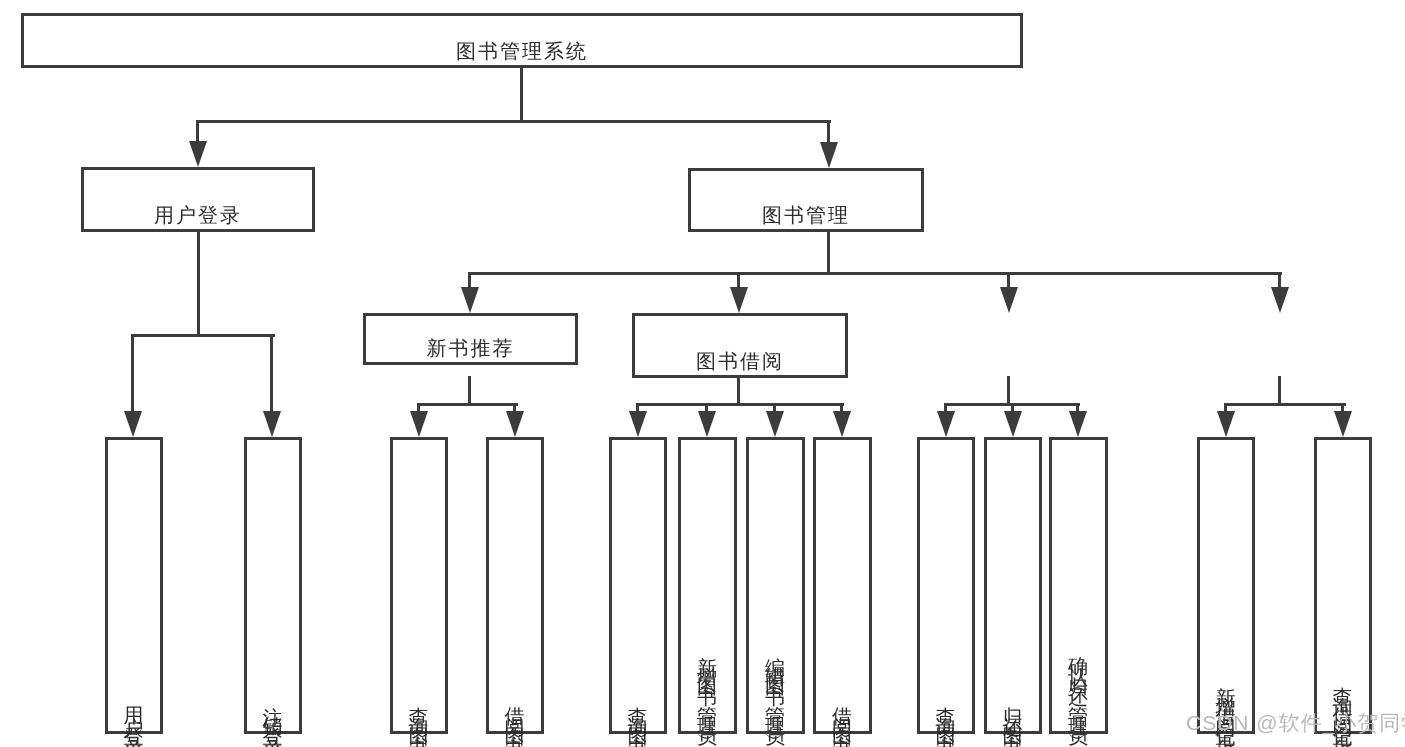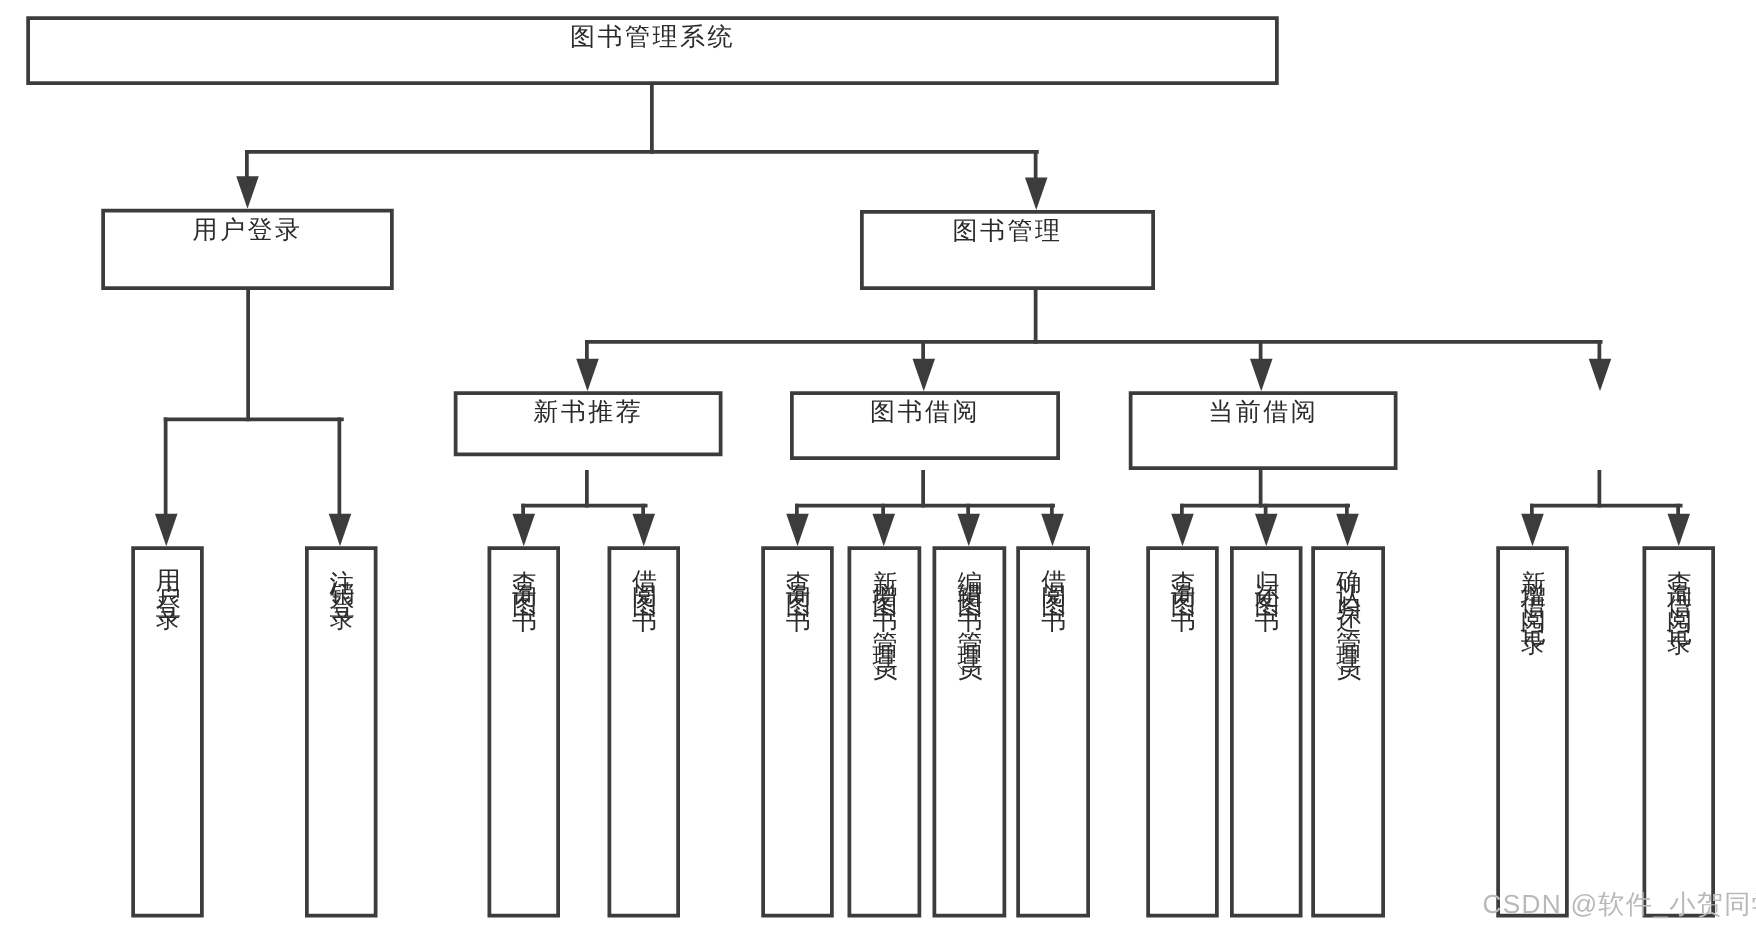--- a/index.html
+++ b/index.html
@@ -9,21 +9,21 @@
     --bg:#ffffff;
   }
   html,body{margin:0;padding:0;background:var(--bg);}
   body{font-family:"Liberation Sans","DejaVu Sans",sans-serif;}
   .canvas{
     position:relative;width:1405px;height:747px;background:var(--bg);overflow:hidden;
   }
   
   .box{
     position:absolute;box-sizing:border-box;background:#fff;border:3px solid var(--line);
-    display:flex;align-items:flex-start;justify-content:center;z-index:2;
+    display:flex;align-items:flex-end;justify-content:center;z-index:2;
     color:var(--text);font-size:20px;letter-spacing:2px;white-space:nowrap;
   }
   .leaf .lbl{
     writing-mode:vertical-rl;text-orientation:mixed;
     letter-spacing:10px;font-size:20px;line-height:1;white-space:nowrap;
   }
   
   .hl{position:absolute;height:3px;background:var(--line);z-index:1;}
   .vl{position:absolute;width:3px;background:var(--line);z-index:1;}
   
@@ -48,25 +48,22 @@
   <div class="box" style="left:81px;top:167px;width:234px;height:65px">
     <span class="lbl">用户登录</span>
   </div>
   <div class="box" style="left:688px;top:168px;width:236px;height:64px">
     <span class="lbl">图书管理</span>
   </div>
 
   <div class="box" style="left:363px;top:313px;width:215px;height:52px">
     <span class="lbl">新书推荐</span>
   </div>
-  <div class="box" style="left:632px;top:313px;width:216px;height:55px">
+  <div class="box" style="left:632px;top:313px;width:216px;height:65px">
     <span class="lbl">图书借阅</span>
-  </div>
-  <div class="box" style="left:903px;top:313px;width:215px;height:63px">
-    <span class="lbl">当前借阅</span>
   </div>
 
   <div class="box leaf" style="left:105px;top:437px;width:58px;height:297px">
     <span class="lbl">用户登录</span>
   </div>
   <div class="box leaf" style="left:244px;top:437px;width:58px;height:297px">
     <span class="lbl">注销登录</span>
   </div>
 
   <div class="box leaf" style="left:390px;top:437px;width:58px;height:297px">

